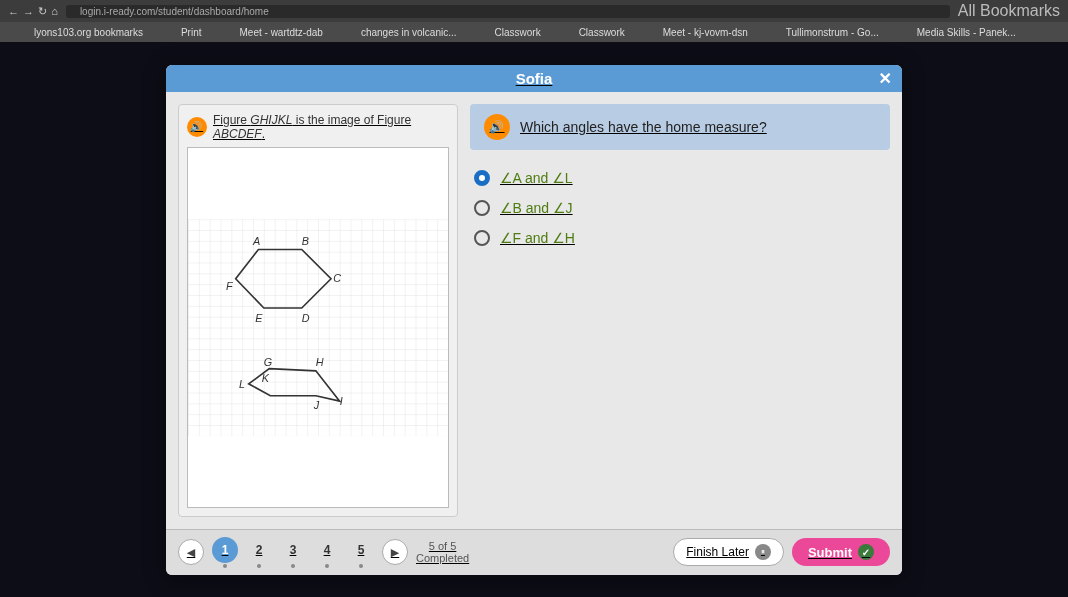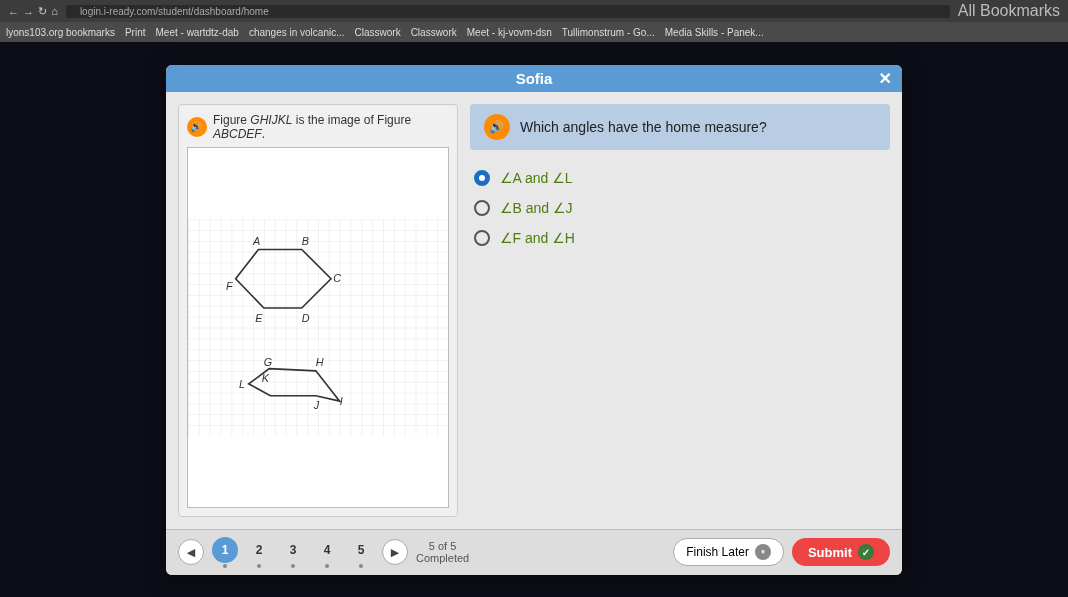--- a/index.html
+++ b/index.html
@@ -50,20 +50,21 @@
       align-items: center;
       padding: 0 6px;
       gap: 10px;
       font-size: 10px;
       color: #ddd;
       overflow: hidden;
     }
     .bookmarks-bar span {
       white-space: nowrap;
       cursor: pointer;
+      margin-left: 28px;
     }
 
     
     .modal-overlay {
       flex: 1;
       background: rgba(0,0,0,0.5);
       display: flex;
       align-items: center;
       justify-content: center;
       position: relative;
@@ -73,20 +74,21 @@
     .modal {
       background: #e8e8e8;
       border-radius: 6px;
       width: 736px;
       height: 510px;
       position: relative;
       display: flex;
       flex-direction: column;
       overflow: hidden;
       box-shadow: 0 4px 20px rgba(0,0,0,0.5);
+      text-decoration: underline;
     }
     .modal-header {
       background: #5b9bd5;
       color: white;
       text-align: center;
       padding: 5px 0;
       font-size: 15px;
       font-weight: bold;
       position: relative;
     }
@@ -314,21 +316,21 @@
       height: 16px;
       background: #888;
       border-radius: 50%;
       display: inline-flex;
       align-items: center;
       justify-content: center;
       color: white;
       font-size: 8px;
     }
     .submit-btn {
-      background: #ef4444;
+      background: #ec4899;
       border: none;
       border-radius: 16px;
       padding: 6px 16px;
       font-size: 13px;
       font-weight: bold;
       color: white;
       cursor: pointer;
       display: flex;
       align-items: center;
       gap: 6px;

